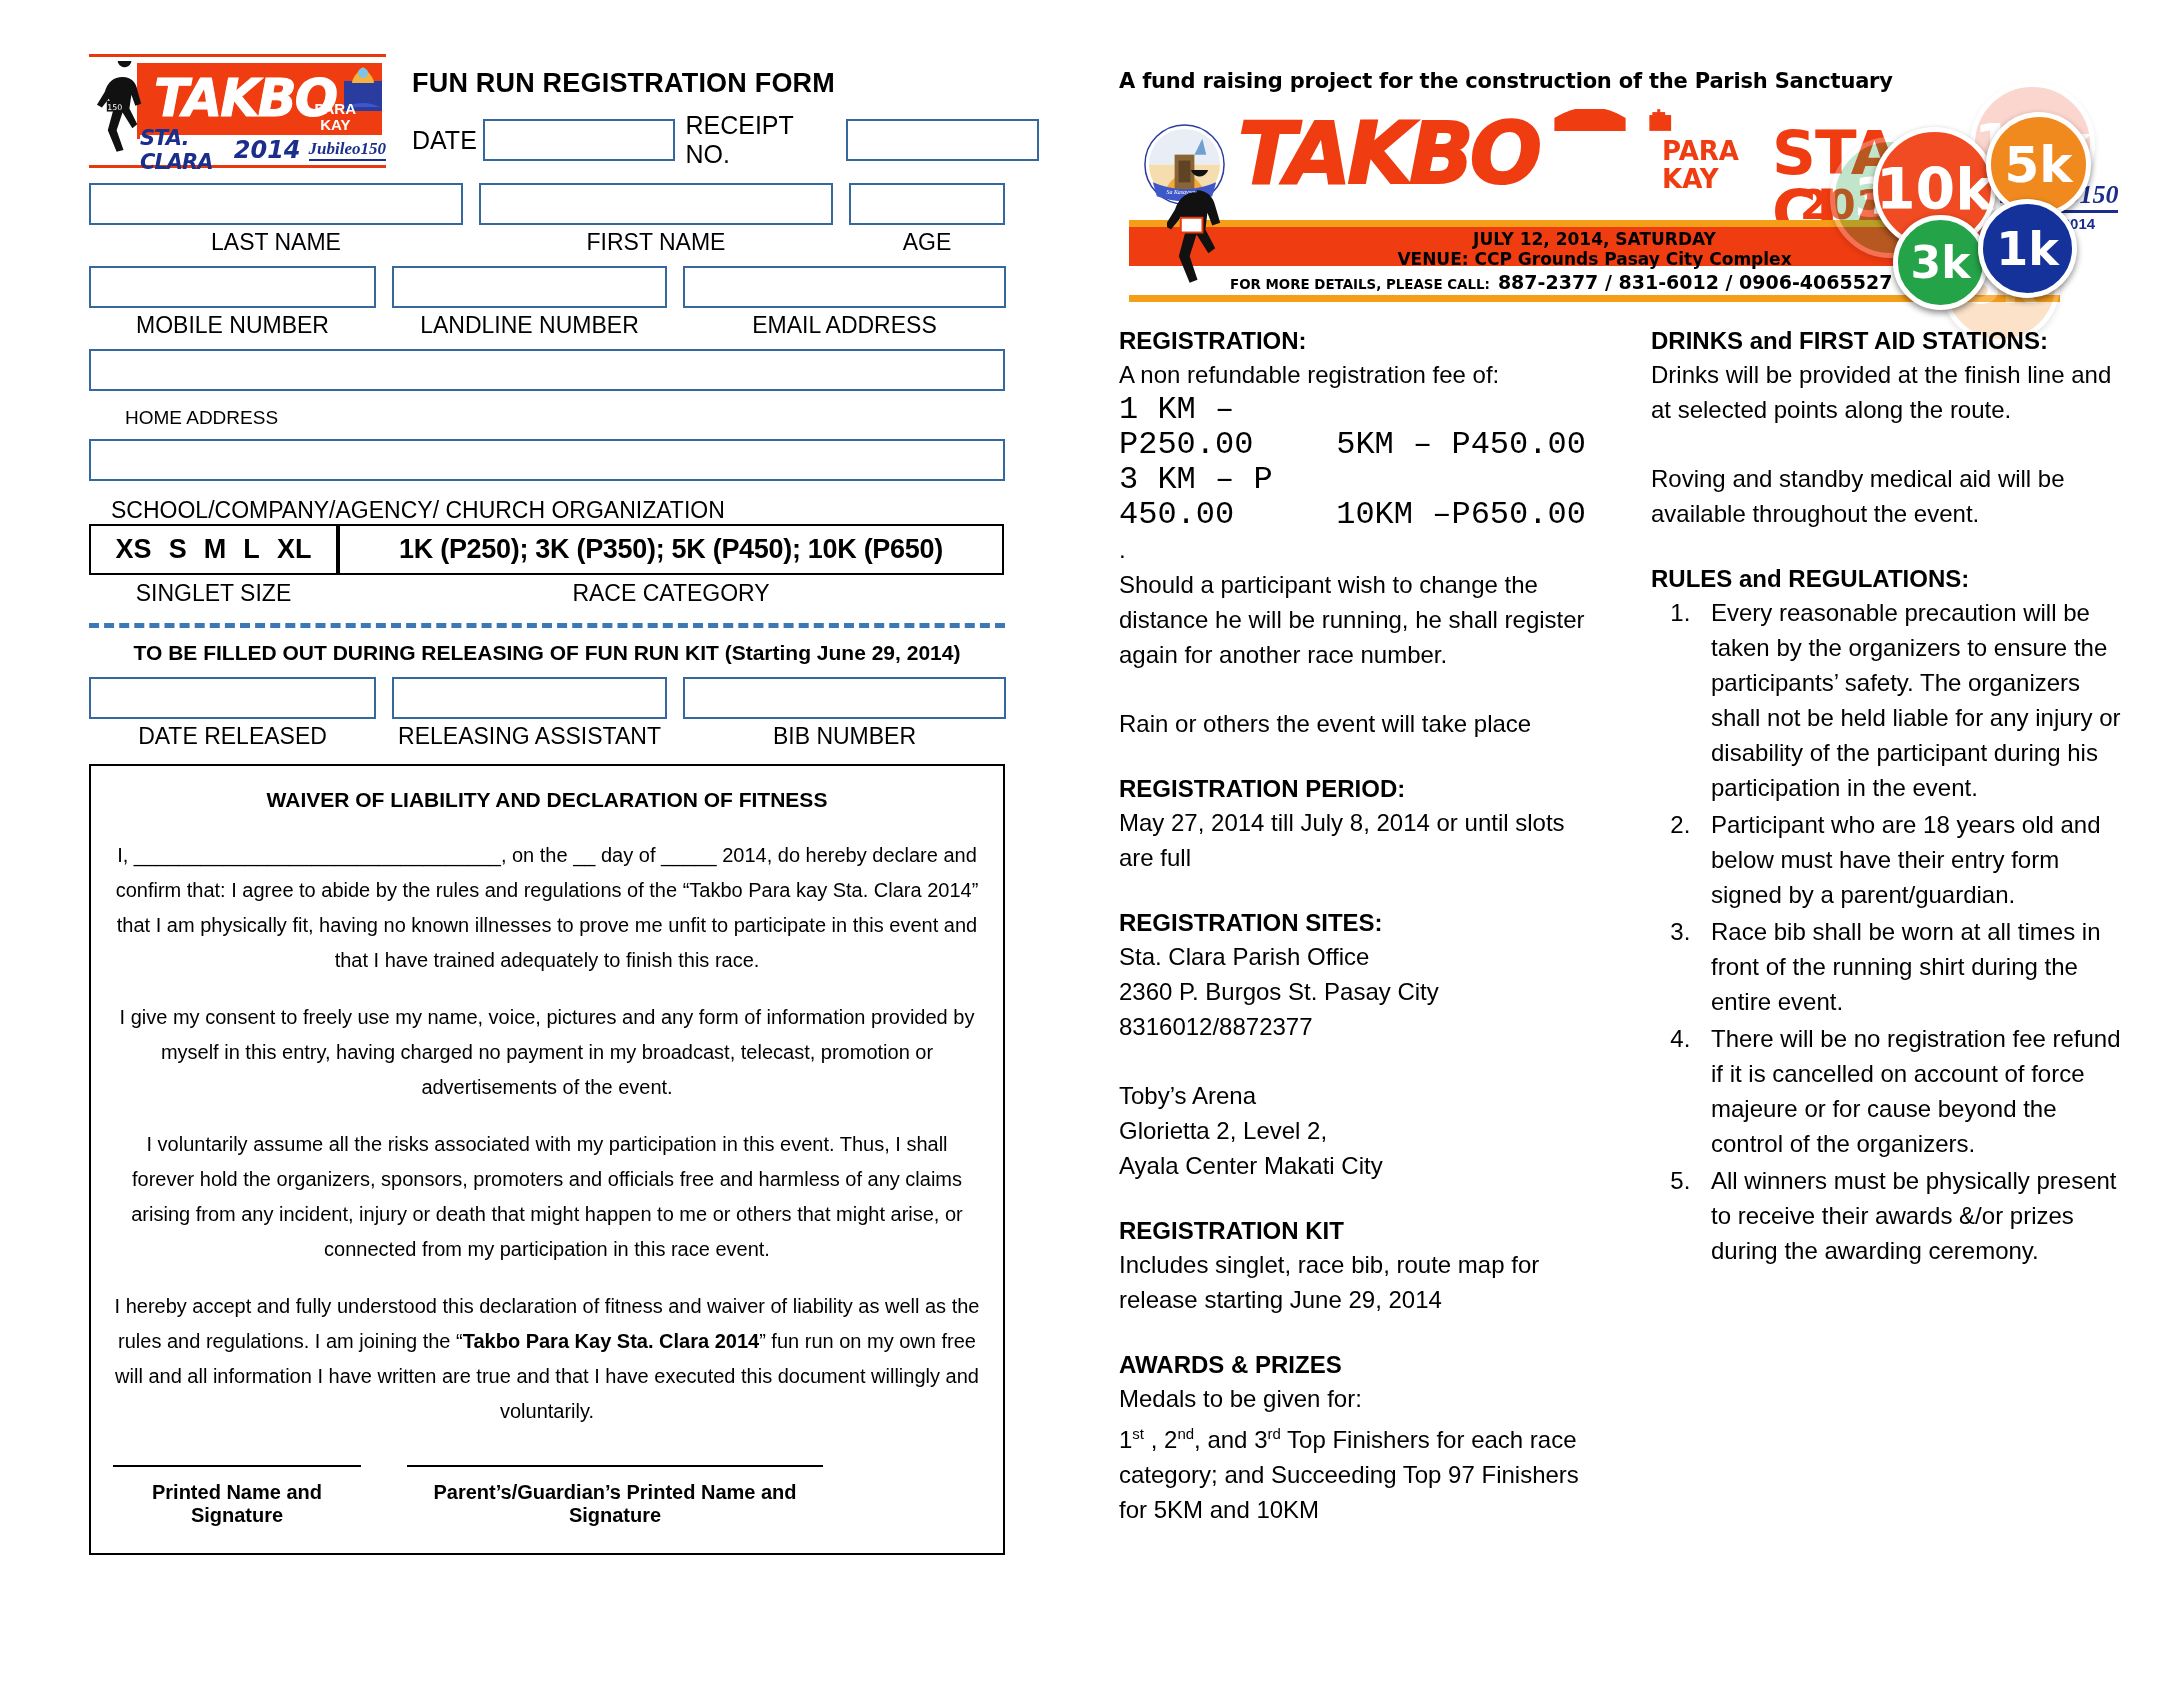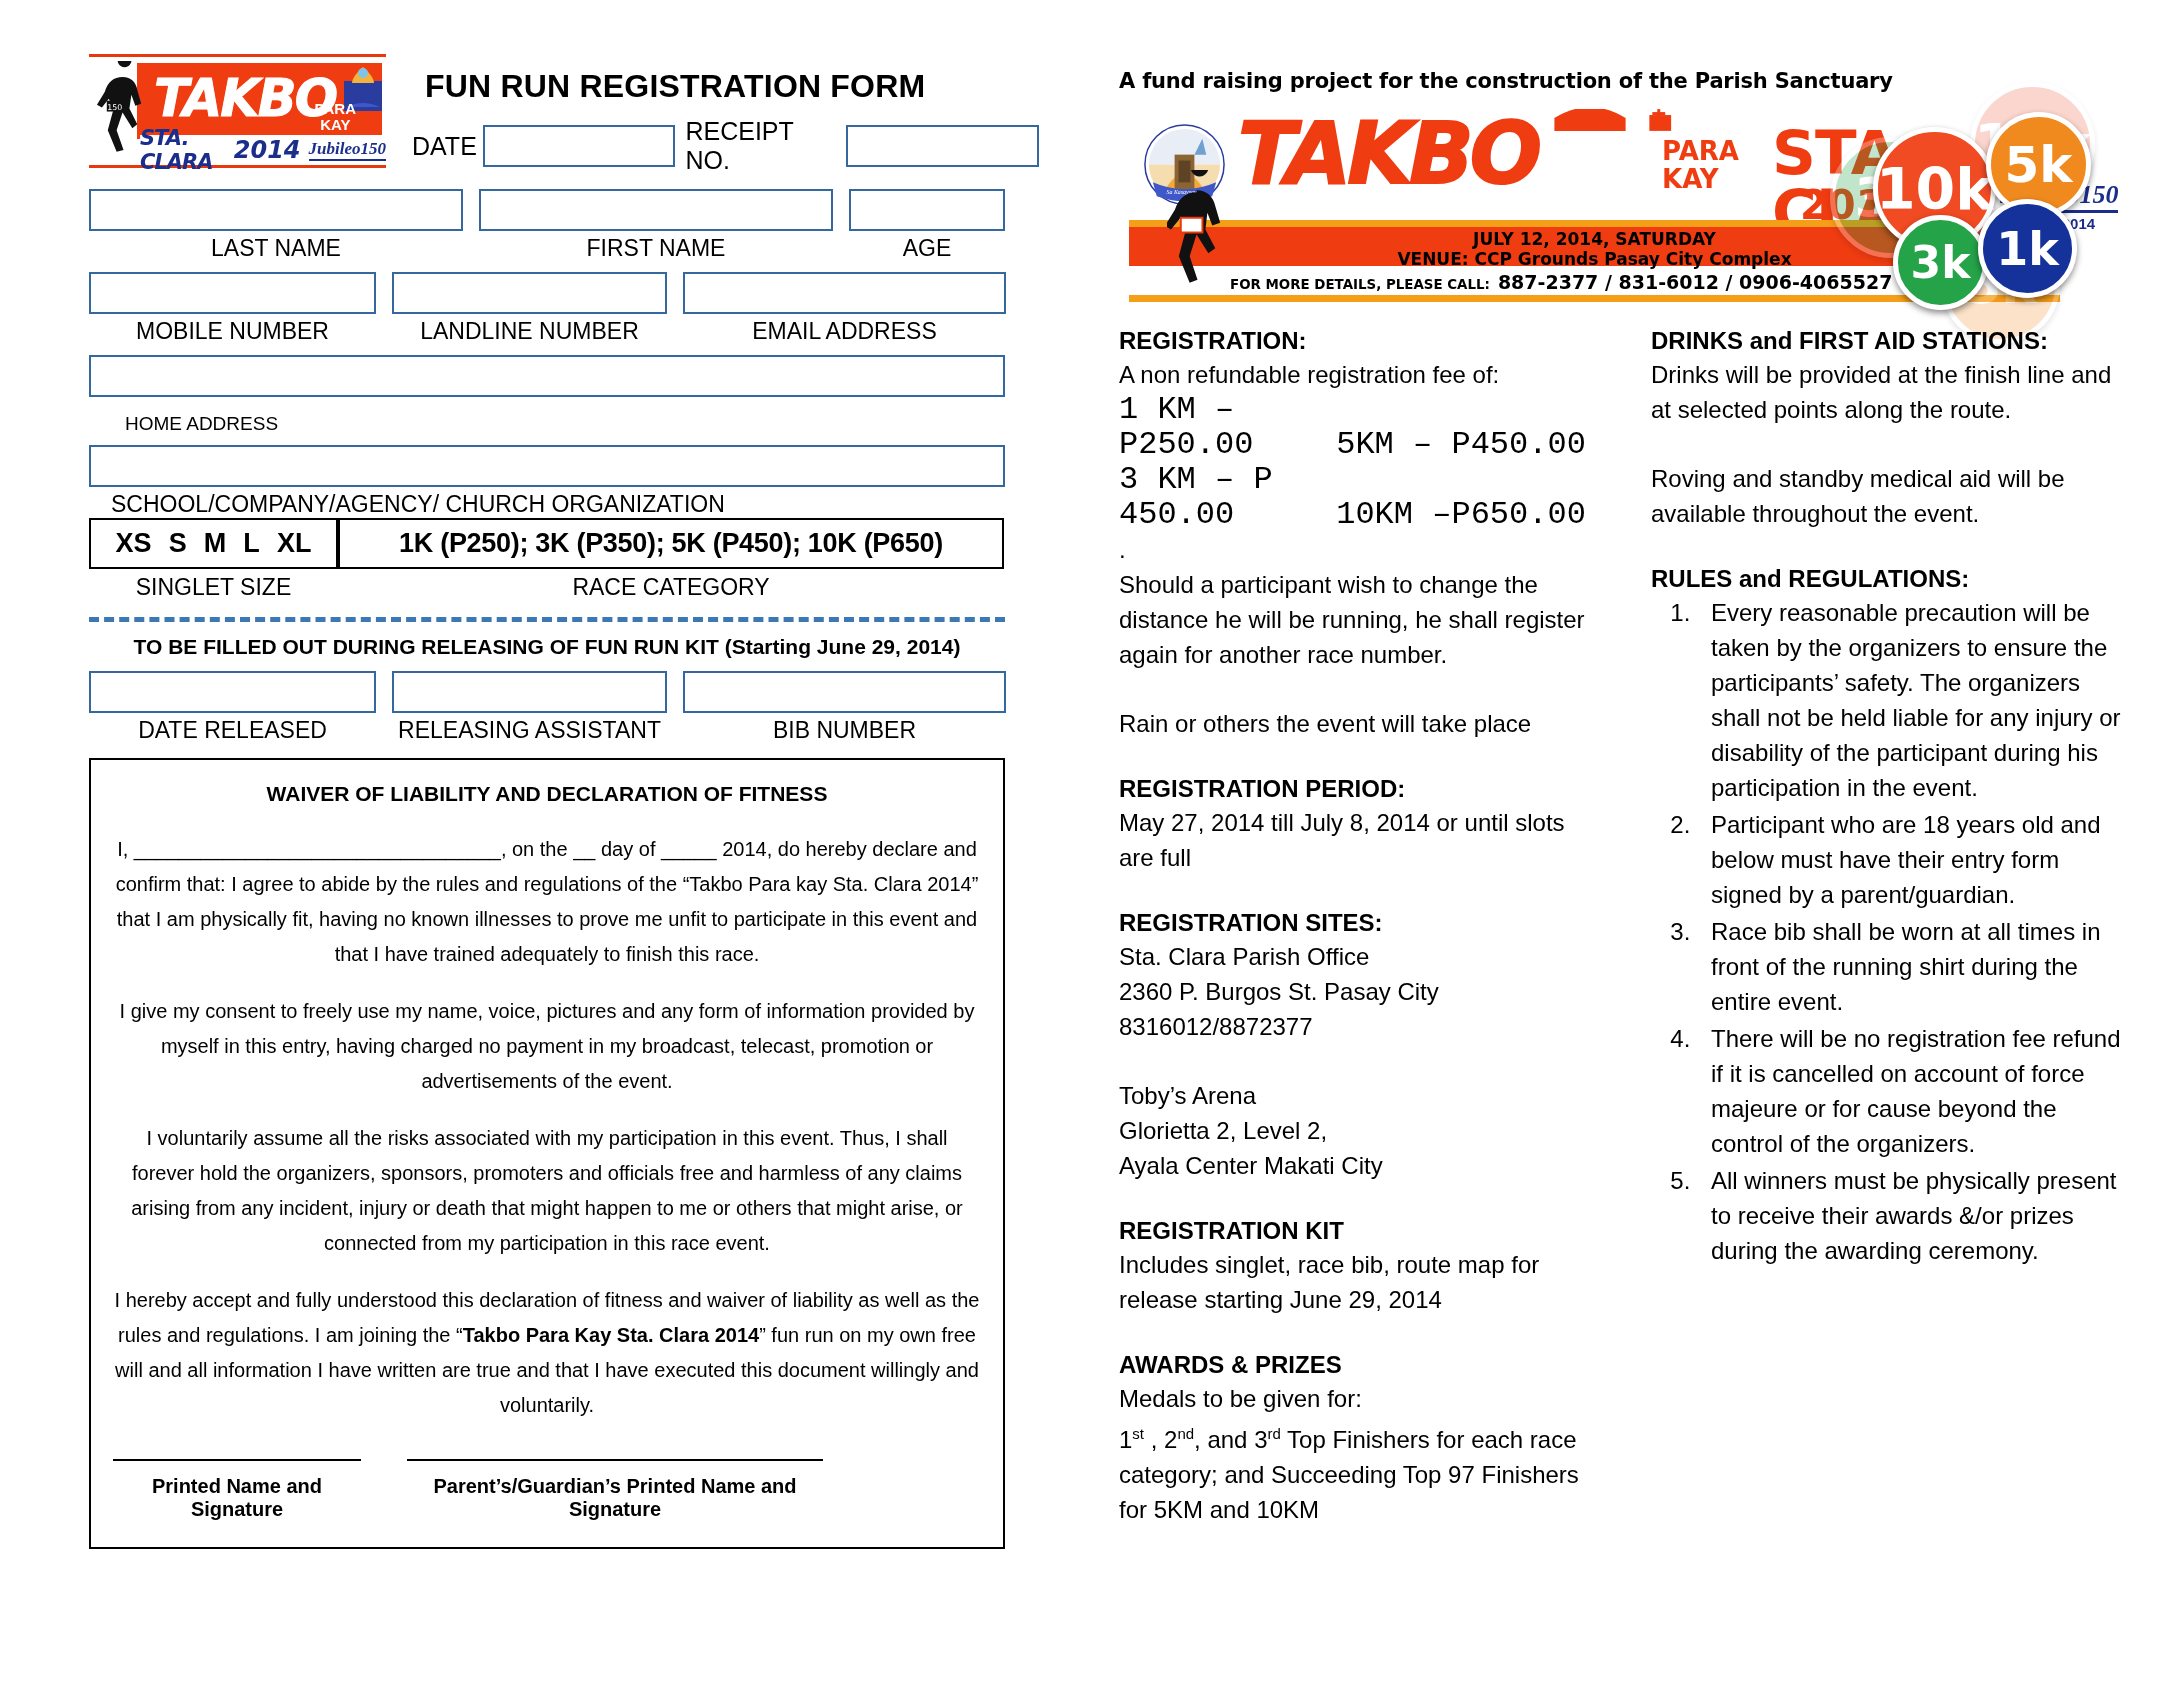--- a/index.html
+++ b/index.html
@@ -59,23 +59,22 @@
   .logo-small .yr{
     font-family:"DejaVu Sans", sans-serif; font-weight:bold; font-size:24px;
     color:#1B2E8C; font-style:italic;
   }
   .logo-small .jub{
     font-family:"Liberation Serif", serif; font-style:italic; font-weight:bold;
     font-size:17px; color:#1B2E8C; border-bottom:2px solid #1B2E8C;
   }
 
   .form-title{
-    font-size:32px; font-weight:bold; letter-spacing:0.2px;
+    font-size:27px; font-weight:bold; letter-spacing:0.2px;
     margin-top:14px;
-    margin-left:13px;
   }
   .date-row{
     display:flex; align-items:center; margin-top:12px; font-size:25px;
   }
   .date-row .lbl{ margin-right:6px; }
   .ibox{
     border:2px solid #35689E; background:#fff; height:42px;
   }
   .box-row{ display:flex; gap:16px; margin-top:14px; }
   .cap-row{ display:flex; gap:16px; font-size:23px; margin-top:4px; }
@@ -252,21 +251,21 @@
     <div class="cap-row">
       <span class="cap" style="width:287px">MOBILE NUMBER</span>
       <span class="cap" style="width:275px">LANDLINE NUMBER</span>
       <span class="cap" style="width:323px">EMAIL ADDRESS</span>
     </div>
 
     <div class="ibox" style="width:916px; margin-top:10px"></div>
     <div style="font-size:19px; margin-top:16px; padding-left:36px">HOME ADDRESS</div>
 
     <div class="ibox" style="width:916px; margin-top:10px"></div>
-    <div style="font-size:23px; margin-top:4px; padding-left:22px">SCHOOL/COMPANY/AGENCY/ CHURCH ORGANIZATION</div>
+    <div style="font-size:23px; margin-top:16px; padding-left:22px">SCHOOL/COMPANY/AGENCY/ CHURCH ORGANIZATION</div>
 
     <div class="sizecat-row">
       <div class="kbox" style="width:249px">
         <span>XS</span>
         <span>S</span>
         <span>M</span>
         <span>L</span>
         <span>XL</span>
       </div>
       <div class="kbox cat" style="width:666px">1K (P250); 3K (P350); 5K (P450); 10K (P650)</div>

